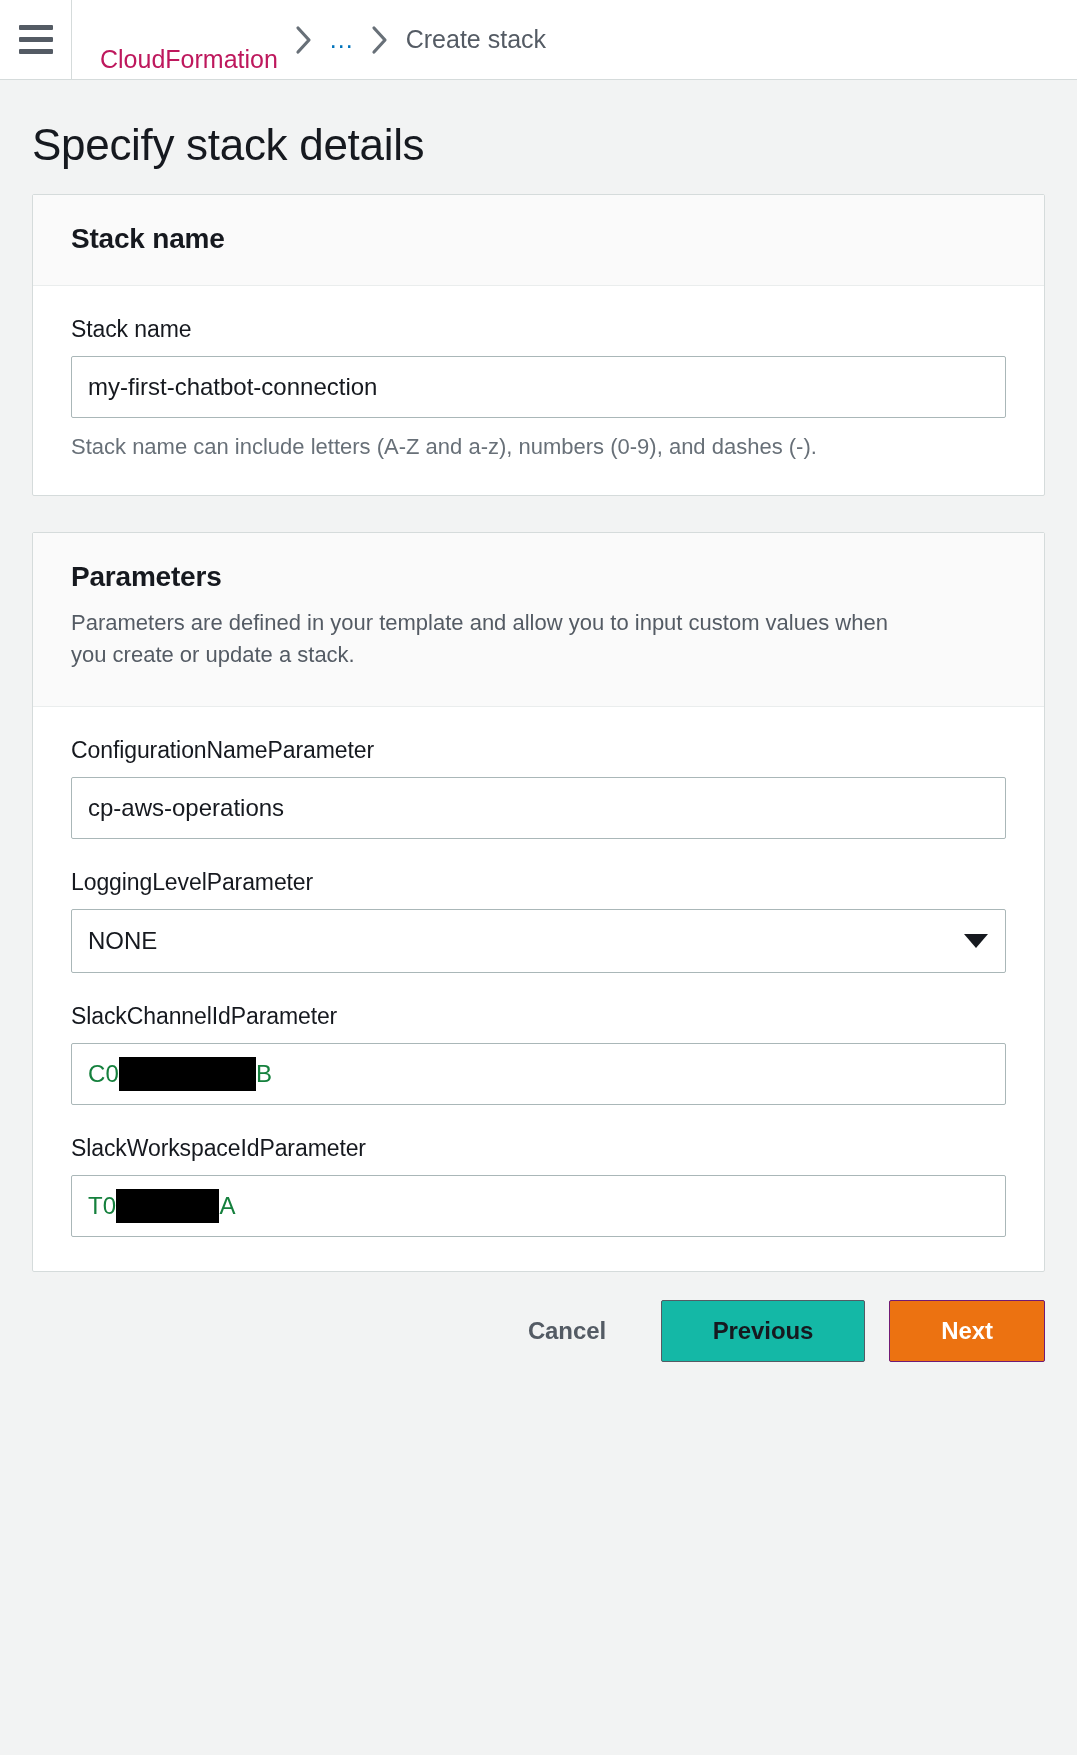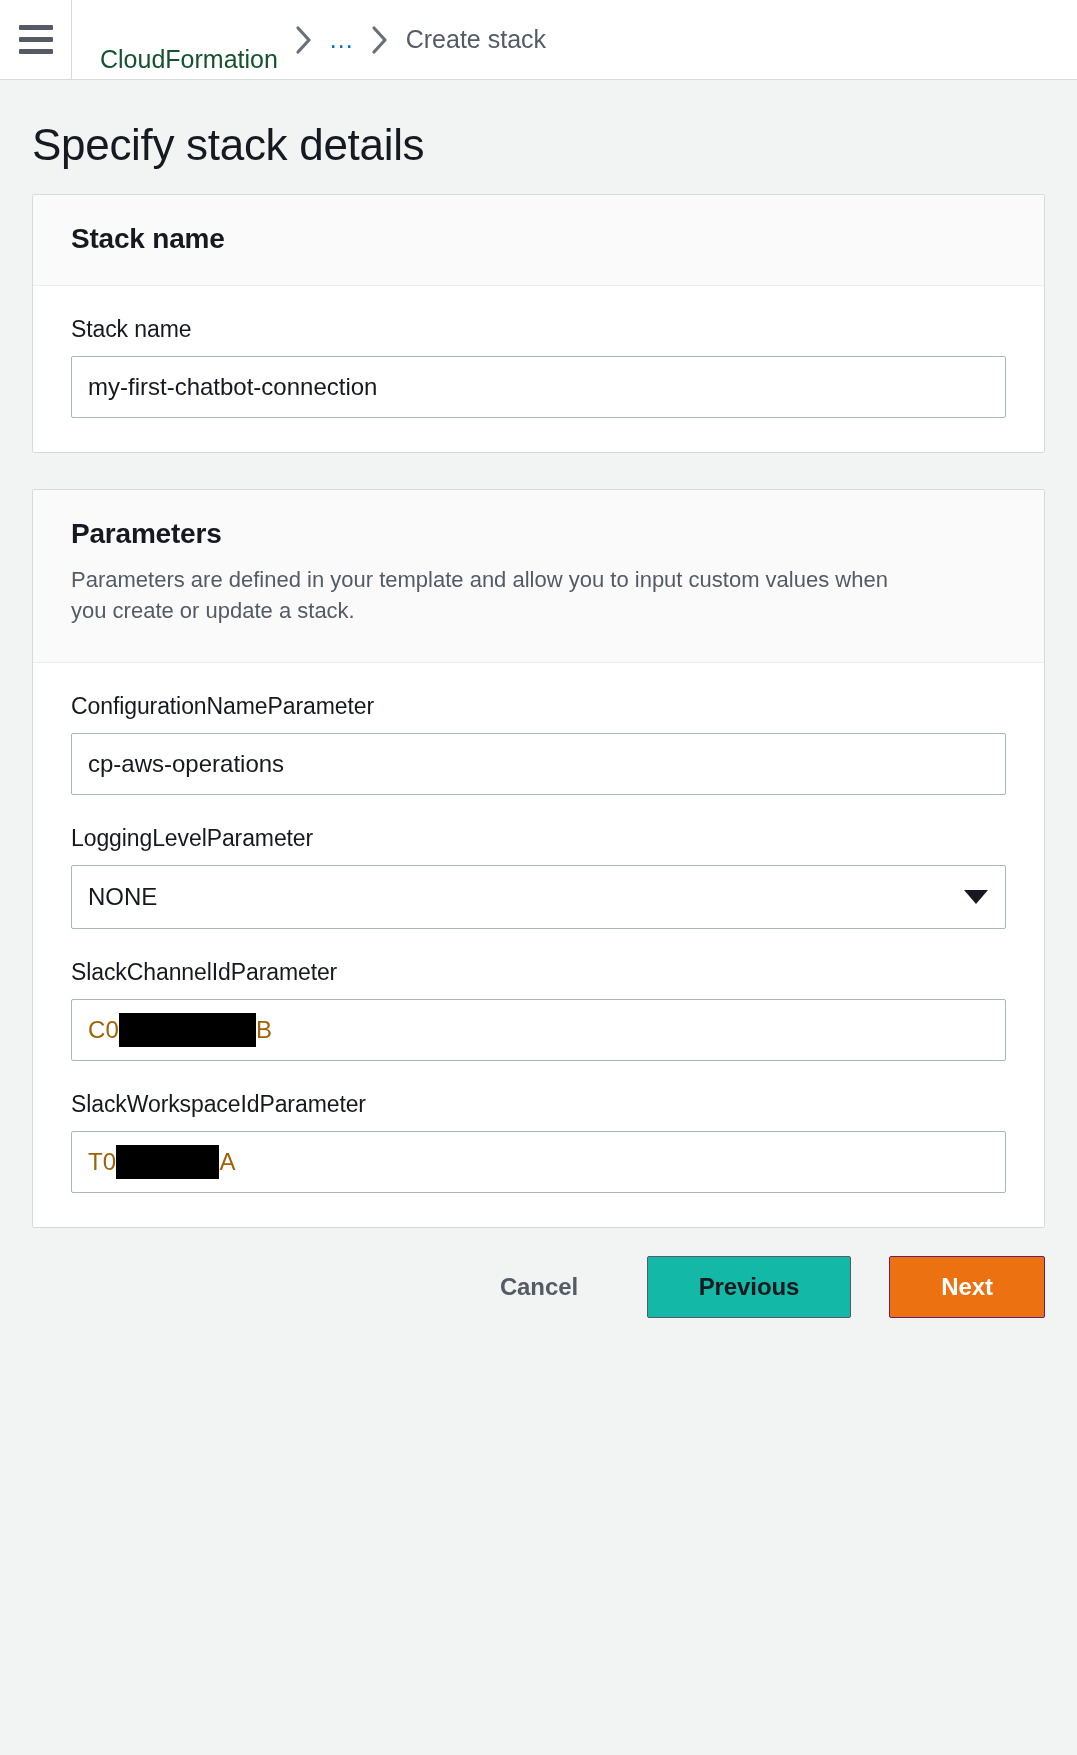--- a/index.html
+++ b/index.html
@@ -41,21 +41,21 @@
     border-radius: 1px;
   }
   .breadcrumb {
     display: flex;
     align-items: center;
     padding-left: 28px;
     font-size: 25px;
     line-height: 1;
   }
   .crumb-link {
-    color: #14532d;
+    color: #be185d;
     text-decoration: none;
     cursor: pointer;
     margin-top: 40px;
   }
   .crumb-ellipsis {
     color: #0073bb;
     cursor: pointer;
     letter-spacing: 1px;
   }
   .crumb-current { color: #545b64; }
@@ -167,36 +167,36 @@
     border-right: 12px solid transparent;
     border-top: 14px solid #16191f;
     pointer-events: none;
   }
 
   
   .redacted-value {
     display: flex;
     align-items: center;
     font-size: 24px;
-    color: #a16207;
+    color: #15803d;
     letter-spacing: 0.2px;
   }
   .redaction-bar {
     display: inline-block;
     background: #000000;
     height: 34px;
     vertical-align: middle;
   }
 
   
   .actions {
     display: flex;
     align-items: center;
     justify-content: flex-end;
-    gap: 38px;
+    gap: 24px;
     padding: 28px 32px 0 32px;
   }
   .btn {
     font-family: inherit;
     font-size: 24px;
     border-radius: 2px;
     cursor: pointer;
     height: 62px;
     padding: 0 30px;
     display: inline-flex;
@@ -256,20 +256,21 @@
   <h1 class="page-title">Specify stack details</h1>
 
   <section class="card" style="margin-top:23px;">
     <div class="card-head">
       <div class="card-title">Stack name</div>
     </div>
     <div class="card-body">
       <div class="field">
         <label class="field-label">Stack name</label>
         <input class="text-input" type="text" value="my-first-chatbot-connection" style="">
+        <div class="field-hint">Stack name can include letters (A-Z and a-z), numbers (0-9), and dashes (-).</div>
       </div>
     </div>
   </section>
 
   <section class="card">
     <div class="card-head tall">
       <div class="card-title">Parameters</div>
       <div class="card-desc">Parameters are defined in your template and allow you to input custom values when you create or update a stack.</div>
     </div>
     <div class="card-body">

